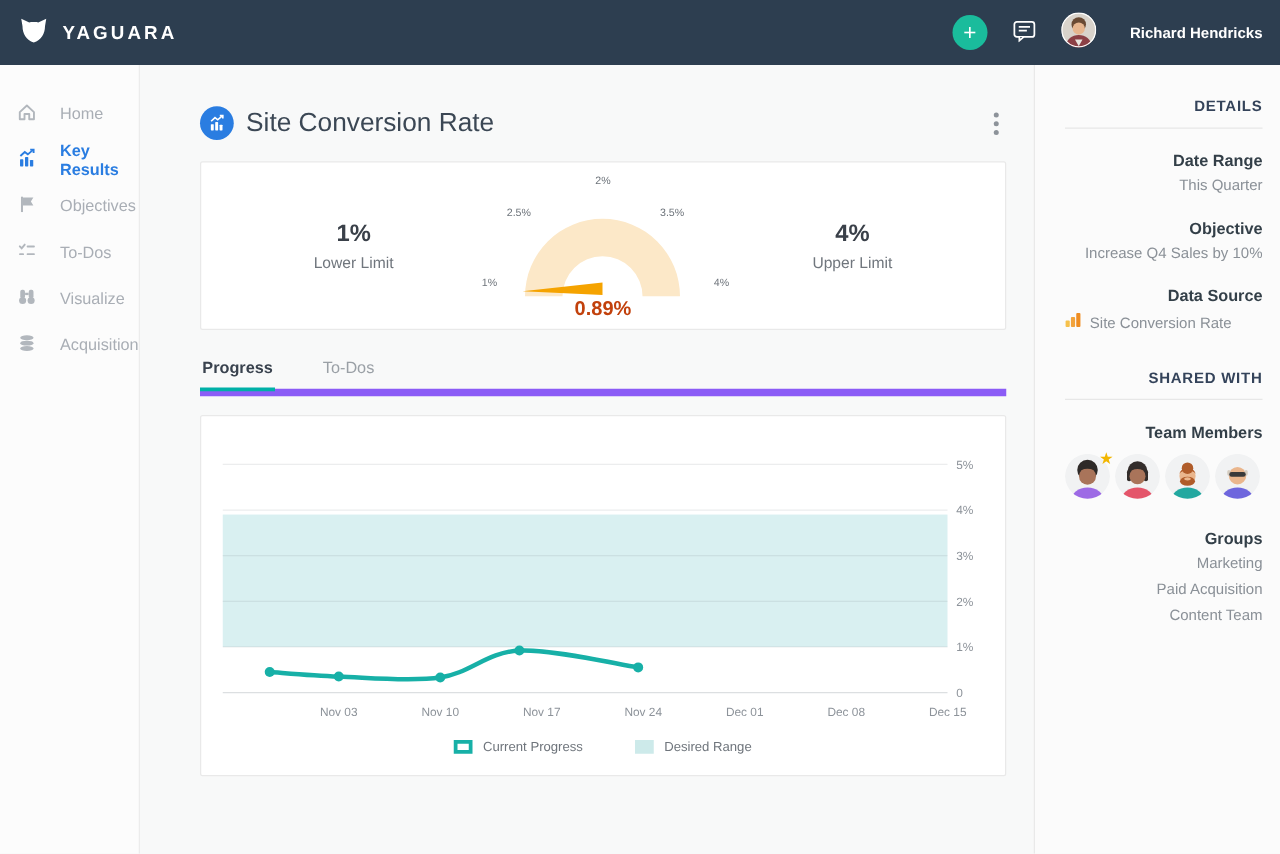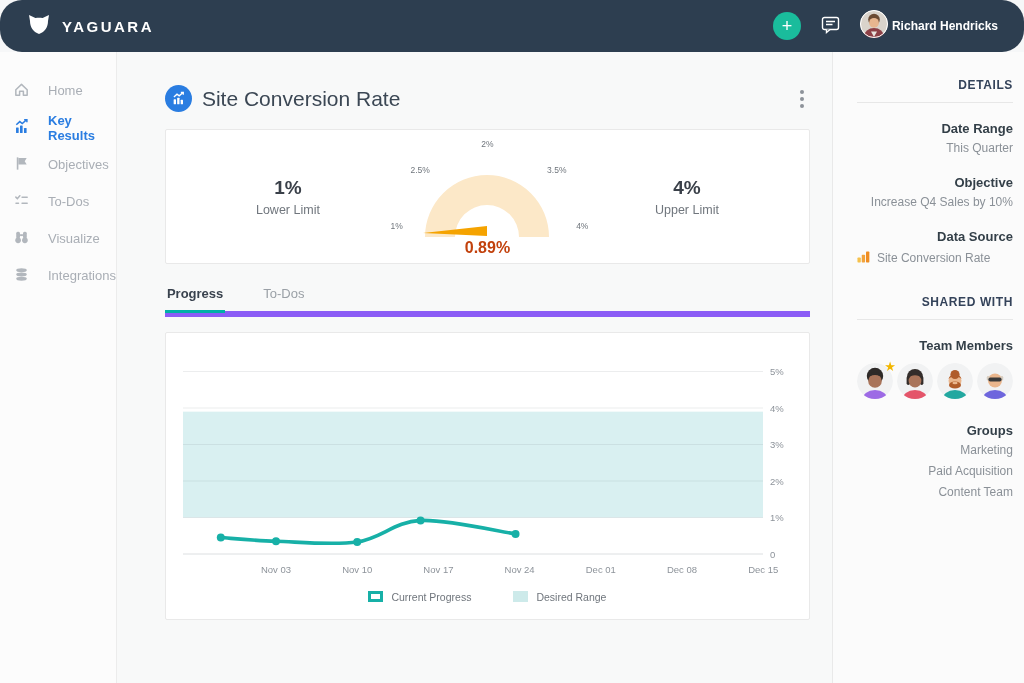--- a/index.html
+++ b/index.html
@@ -1,28 +1,28 @@
 <!DOCTYPE html>
 <html><head>
 <meta charset="utf-8">
 <style>
   * { margin:0; padding:0; box-sizing:border-box; }
   html,body { width:1024px; height:683px; overflow:hidden;
     font-family:"Liberation Sans","DejaVu Sans",sans-serif; background:#f6f7f8; }
 
   
   .navbar { height:52px; background:#2d3e50; display:flex; 
-    padding:0 26px; color:#fff;border-radius:22px; }
+    padding:0 14px; color:#fff; }
   .brand { display:flex; align-items:center; gap:10px; }
   .brand-name { font-size:15px; font-weight:bold; letter-spacing:2.5px; color:#fff; }
   .nav-right { margin-left:auto; display:flex; align-items:center; gap:20px; }
   .add-btn { width:28px; height:28px; border-radius:50%; background:#1abc9c; border:none;
     color:#fff; font-size:18px; line-height:26px; text-align:center; cursor:pointer; }
   .chat-btn { background:none; border:none; cursor:pointer; display:flex; }
-  .user { display:flex; align-items:center; gap:4px; cursor:pointer; }
+  .user { display:flex; align-items:center; gap:27px; cursor:pointer; }
   .user-name { font-size:12px; font-weight:bold; color:#fff; white-space:nowrap; }
 
   .shell { display:flex; height:631px; }
 
   
   .sidebar { width:122px; background:#fcfcfc; border-right:1px solid #ececec; padding-top:20px; }
   .side-item { display:flex; align-items:center; gap:18px; padding:0 0 0 13px; height:37px;
     font-size:13px; color:#a9aeb5; cursor:pointer; }
   .side-item svg { flex:0 0 auto; }
   .side-item.active { color:#2a7de1; font-weight:bold; }
@@ -45,21 +45,21 @@
     justify-content:space-between; padding:0 62px; }
   .limit { text-align:center; width:120px; }
   .limit-value { font-size:19px; font-weight:bold; color:#3a4049; }
   .limit-label { margin-top:4px; font-size:12.5px; color:#70767d; }
   .gauge-block { position:relative; width:210px; height:128px; }
   .gauge-block svg { position:absolute; left:5px; top:12px; }
   .gauge-tick { position:absolute; font-size:8.5px; color:#6f757c; }
   .gt-min  { left:8px;  top:88px; }
   .gt-low  { left:28px; top:32px; }
   .gt-mid  { left:0; right:0; top:6px; text-align:center; }
-  .gt-high { right:26px; top:32px; }
+  .gt-high { right:40px; top:32px; }
   .gt-max  { right:4px; top:88px; }
   .gauge-value { position:absolute; left:0; right:0; bottom:4px; text-align:center;
     font-size:16px; font-weight:bold; color:#c2410c; }
 
   
   .tabs { margin-top:22px; display:flex; gap:36px; border-bottom:6px solid #8b5cf6; }
   .tab { font-size:13px; color:#9aa0a6; padding:0 2px 10px 2px; cursor:pointer; position:relative; }
   .tab.active { color:#39424e; font-weight:bold; }
   .tab.active::after { content:""; position:absolute; left:0; right:0; bottom:-2px;
     height:3px; background:#00b0a7; }
@@ -191,21 +191,21 @@
       <span>Visualize</span>
     </div>
     <div class="side-item">
       <span>
         <svg width="17" height="17" viewBox="0 0 18 18" fill="#b2b7bd">
           <ellipse cx="9" cy="4.4" rx="5.6" ry="2.1"></ellipse>
           <ellipse cx="9" cy="9" rx="5.6" ry="2.1"></ellipse>
           <ellipse cx="9" cy="13.6" rx="5.6" ry="2.1"></ellipse>
         </svg>
       </span>
-      <span>Integrations</span>
+      <span>Acquisition</span>
     </div>
   </nav>
 
   <main class="main">
 
     <div class="title-row">
       <span class="title-icon">
         <svg width="15" height="15" viewBox="0 0 18 18">
           <g fill="#ffffff">
             <rect x="3.2" y="10" width="2.8" height="6" rx="0.6"></rect>

